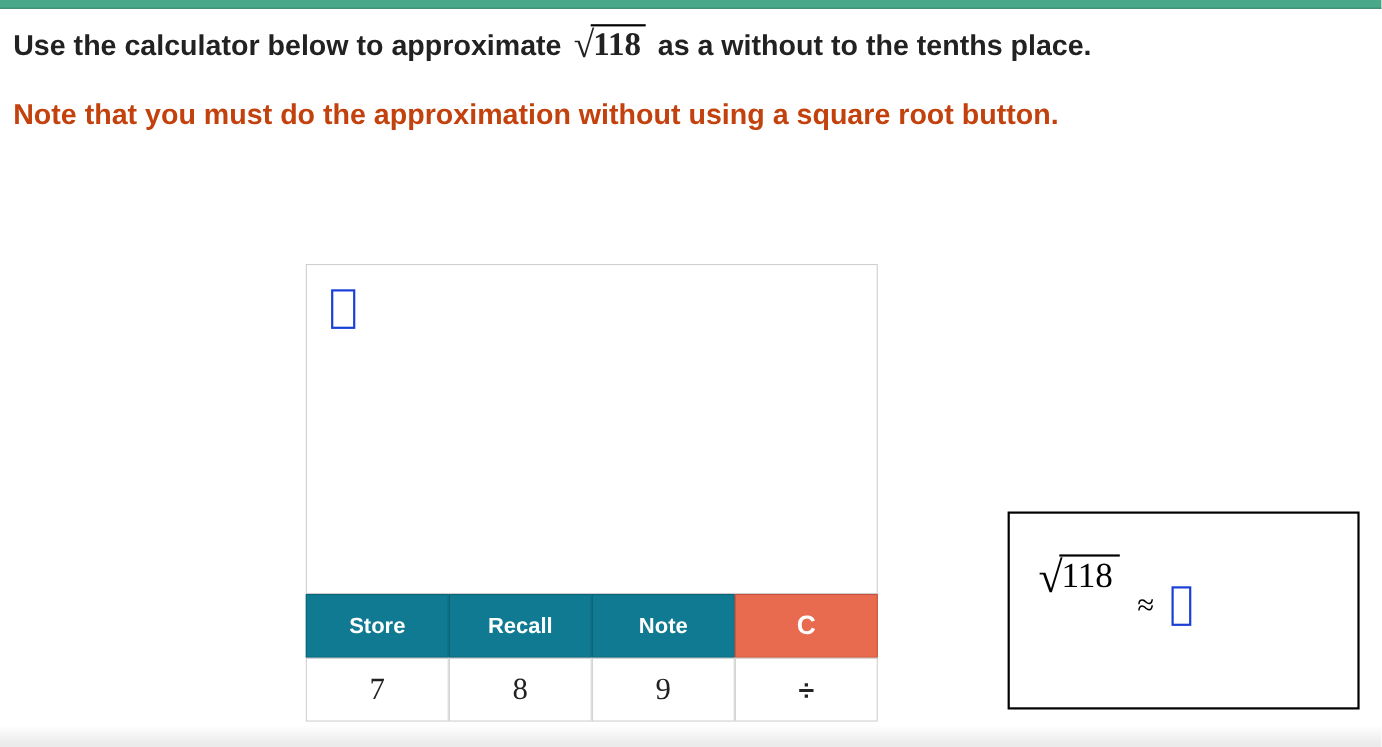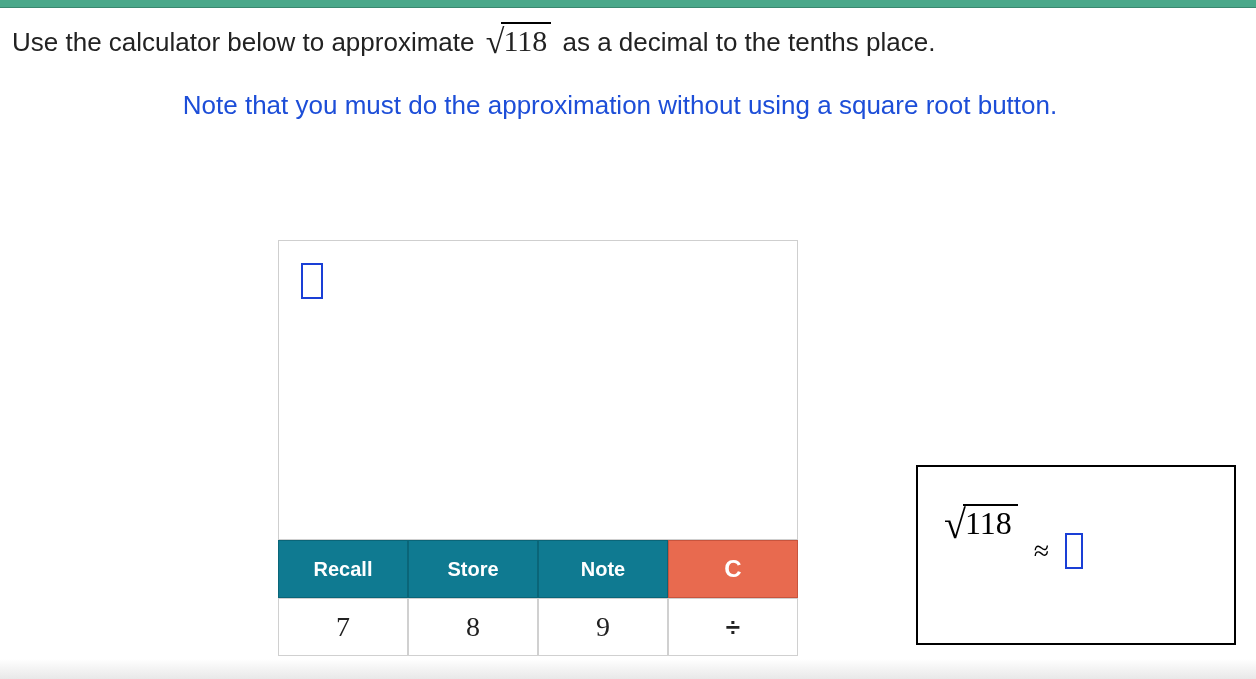--- a/index.html
+++ b/index.html
@@ -16,20 +16,21 @@
       position: relative;
     }
     .top-bar {
       width: 100%;
       height: 8px;
       background: #4aa88a;
       border-bottom: 1px solid #3a8870;
     }
     .content {
       padding: 14px 28px 0 12px;
+      font-weight: bold;
     }
     .instruction {
       font-size: 26px;
       color: #222;
       line-height: 1.4;
       margin-bottom: 28px;
     }
     .instruction .sqrt-wrap {
       display: inline-flex;
       align-items: flex-end;
@@ -45,23 +46,22 @@
     }
     .sqrt-radicand {
       border-top: 2px solid #000;
       padding: 0 4px 0 2px;
       font-size: 30px;
       line-height: 1.1;
       margin-left: -3px;
     }
     .note {
       font-size: 26px;
-      color: #1d4ed8;
+      color: #c2410c;
       line-height: 1.35;
-      text-align: center;
     }
     .calc-area {
       position: absolute;
       left: 278px;
       top: 240px;
       width: 520px;
     }
     .calc-display {
       border: 1px solid #cfcfcf;
       background: #fff;
@@ -171,34 +171,34 @@
 
 <div class="top-bar"></div>
 
 <div class="content">
   <p class="instruction">
     <span>Use the calculator below to approximate </span>
     <span class="sqrt-wrap">
       <span class="sqrt-sign">√</span>
       <span class="sqrt-radicand">118</span>
     </span>
-    <span> as a decimal to the tenths place.</span>
+    <span> as a without to the tenths place.</span>
   </p>
   <p class="note">
     <span>Note that you must do the approximation without using a square root button.</span><br>
   </p>
 </div>
 
 <div class="calc-area">
   <div class="calc-display">
     <span class="display-box"></span>
   </div>
   <div class="calc-grid">
+    <div class="calc-btn teal">Store</div>
     <div class="calc-btn teal">Recall</div>
-    <div class="calc-btn teal">Store</div>
     <div class="calc-btn teal">Note</div>
     <div class="calc-btn red">C</div>
   </div>
   <div class="calc-grid">
     <div class="calc-btn num">7</div>
     <div class="calc-btn num">8</div>
     <div class="calc-btn num">9</div>
     <div class="calc-btn op">÷</div>
   </div>
 </div>

